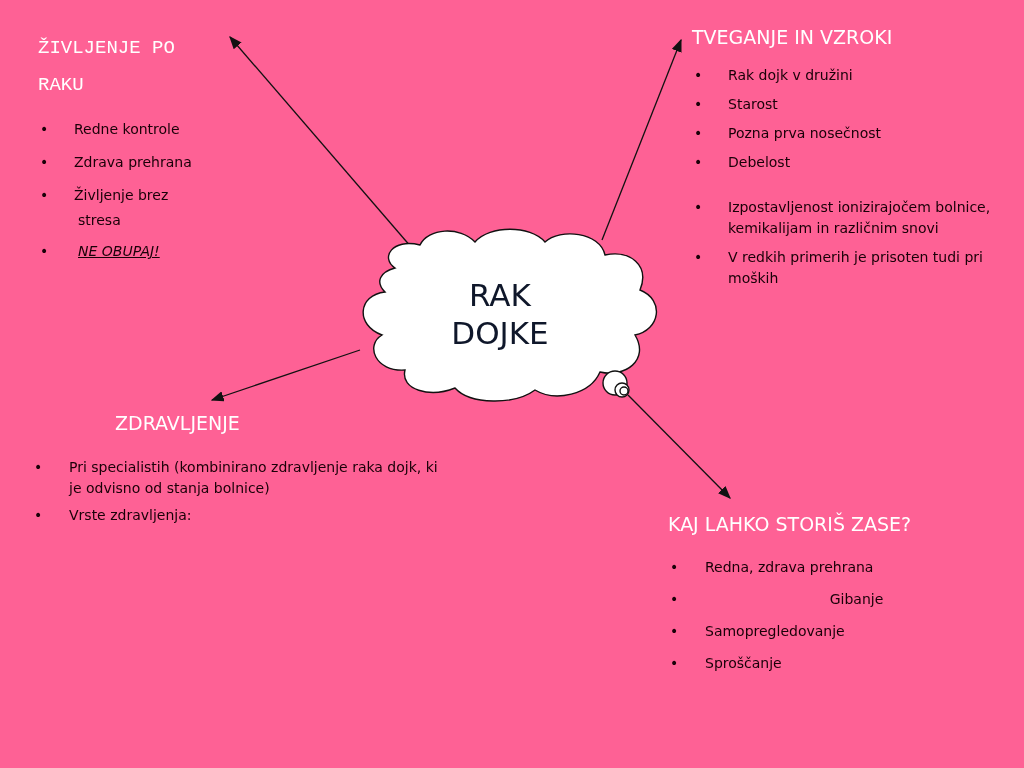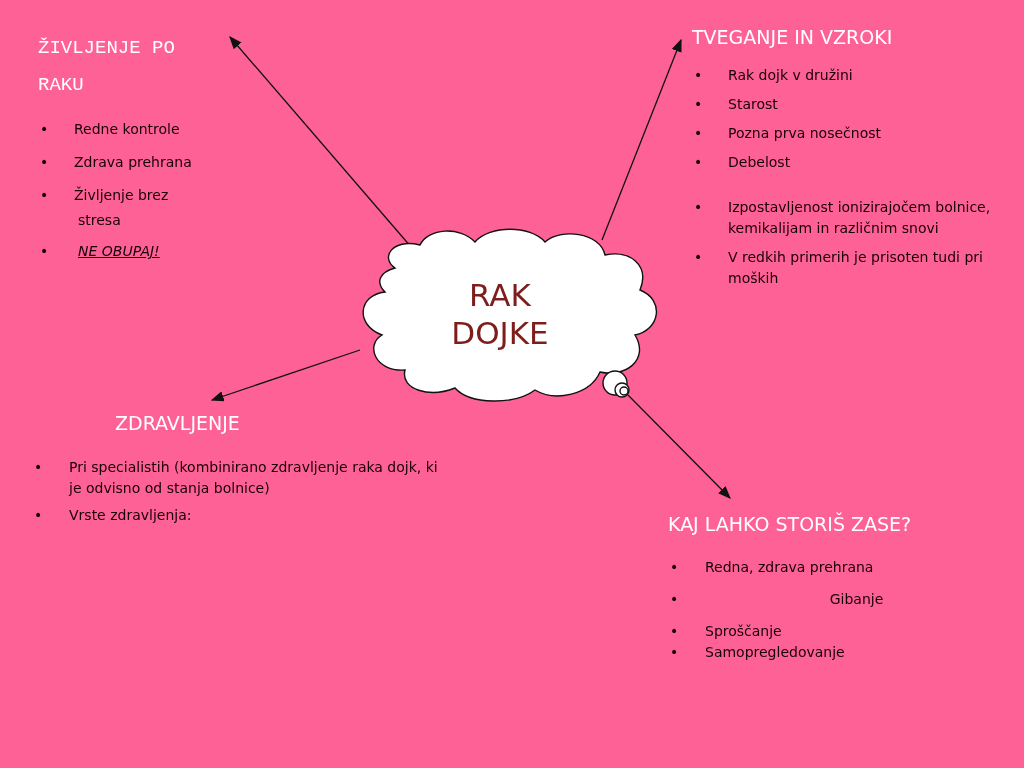--- a/index.html
+++ b/index.html
@@ -5,21 +5,21 @@
   html,body{margin:0;padding:0;}
   body{width:1024px;height:768px;background:#fe6195;position:relative;overflow:hidden;
        font-family:"DejaVu Sans",sans-serif;color:#1a0008;}
   .abs{position:absolute;}
   .heading{color:#ffffff;font-size:19px;letter-spacing:0px;}
   ul.b{list-style:none;margin:0;padding:0;}
   ul.b li{position:relative;padding-left:36px;font-size:14px;line-height:21px;}
   ul.b li::before{content:"\2022";position:absolute;left:2px;top:0;}
   svg.overlay{position:absolute;left:0;top:0;}
   .center-text{position:absolute;left:400px;top:276px;width:200px;text-align:center;
-       color:#7f1d1d;font-size:31px;line-height:38px;}
+       color:#0f172a;font-size:31px;line-height:38px;}
   .dash{font-size:18px;line-height:28px;}
   .dash .cont{padding-left:34px;display:block;line-height:20px;margin-top:-4px;}
 </style>
 </head>
 <body>
 
 <svg class="overlay" width="1024" height="768">
   <defs>
     <marker id="ah" markerWidth="10" markerHeight="8" refX="9" refY="4" orient="auto">
       <path d="M0,0 L10,4 L0,8 z" fill="#111"></path>
@@ -91,16 +91,16 @@
     <li style="margin-bottom:6px;padding-left:37px;">Pri specialistih (kombinirano zdravljenje raka dojk, ki je odvisno od stanja bolnice)</li>
     <li style="margin-bottom:2px;padding-left:37px;">Vrste zdravljenja:</li>
   </ul>
 </div>
 
 <div class="abs" style="left:668px;top:513px;width:340px;">
   <div class="heading">KAJ LAHKO STORIŠ ZASE?</div>
   <ul class="b" style="margin-top:22px;">
     <li style="margin-bottom:11px;padding-left:37px;">Redna, zdrava prehrana</li>
     <li style="margin-bottom:11px;padding-left:37px;text-align:center;">Gibanje</li>
+    <li style="margin-bottom:11px;padding-left:37px;">Samopregledovanje</li>
     <li style="padding-left:37px;">Sproščanje</li>
-    <li style="margin-bottom:11px;padding-left:37px;">Samopregledovanje</li>
   </ul>
 </div>
 
 </body></html>

